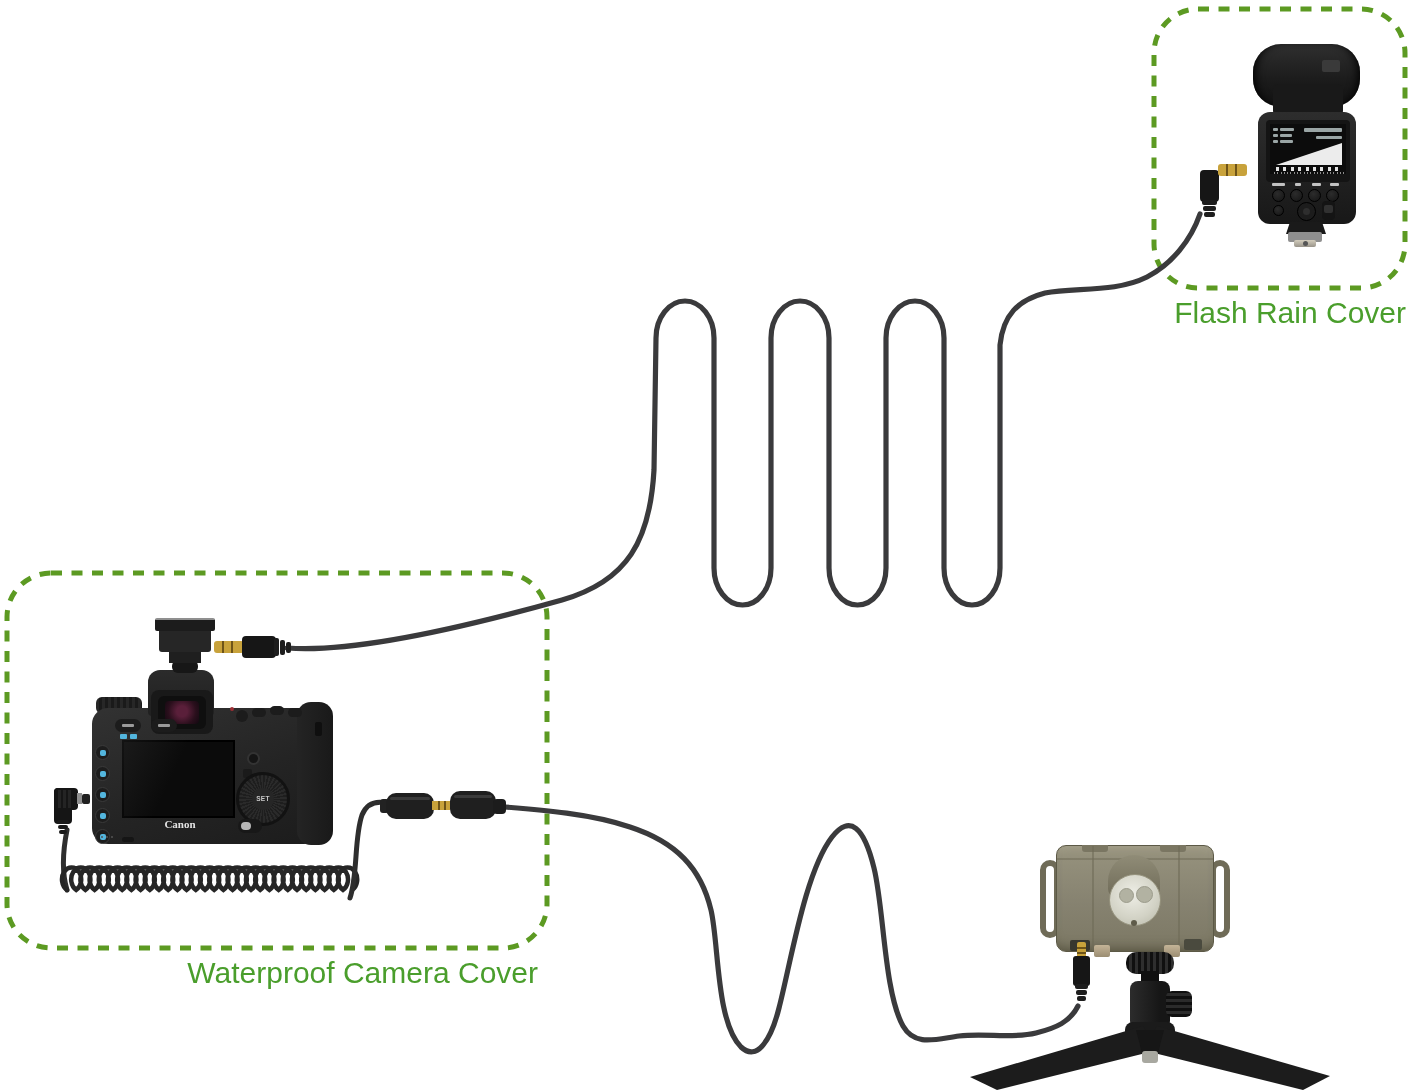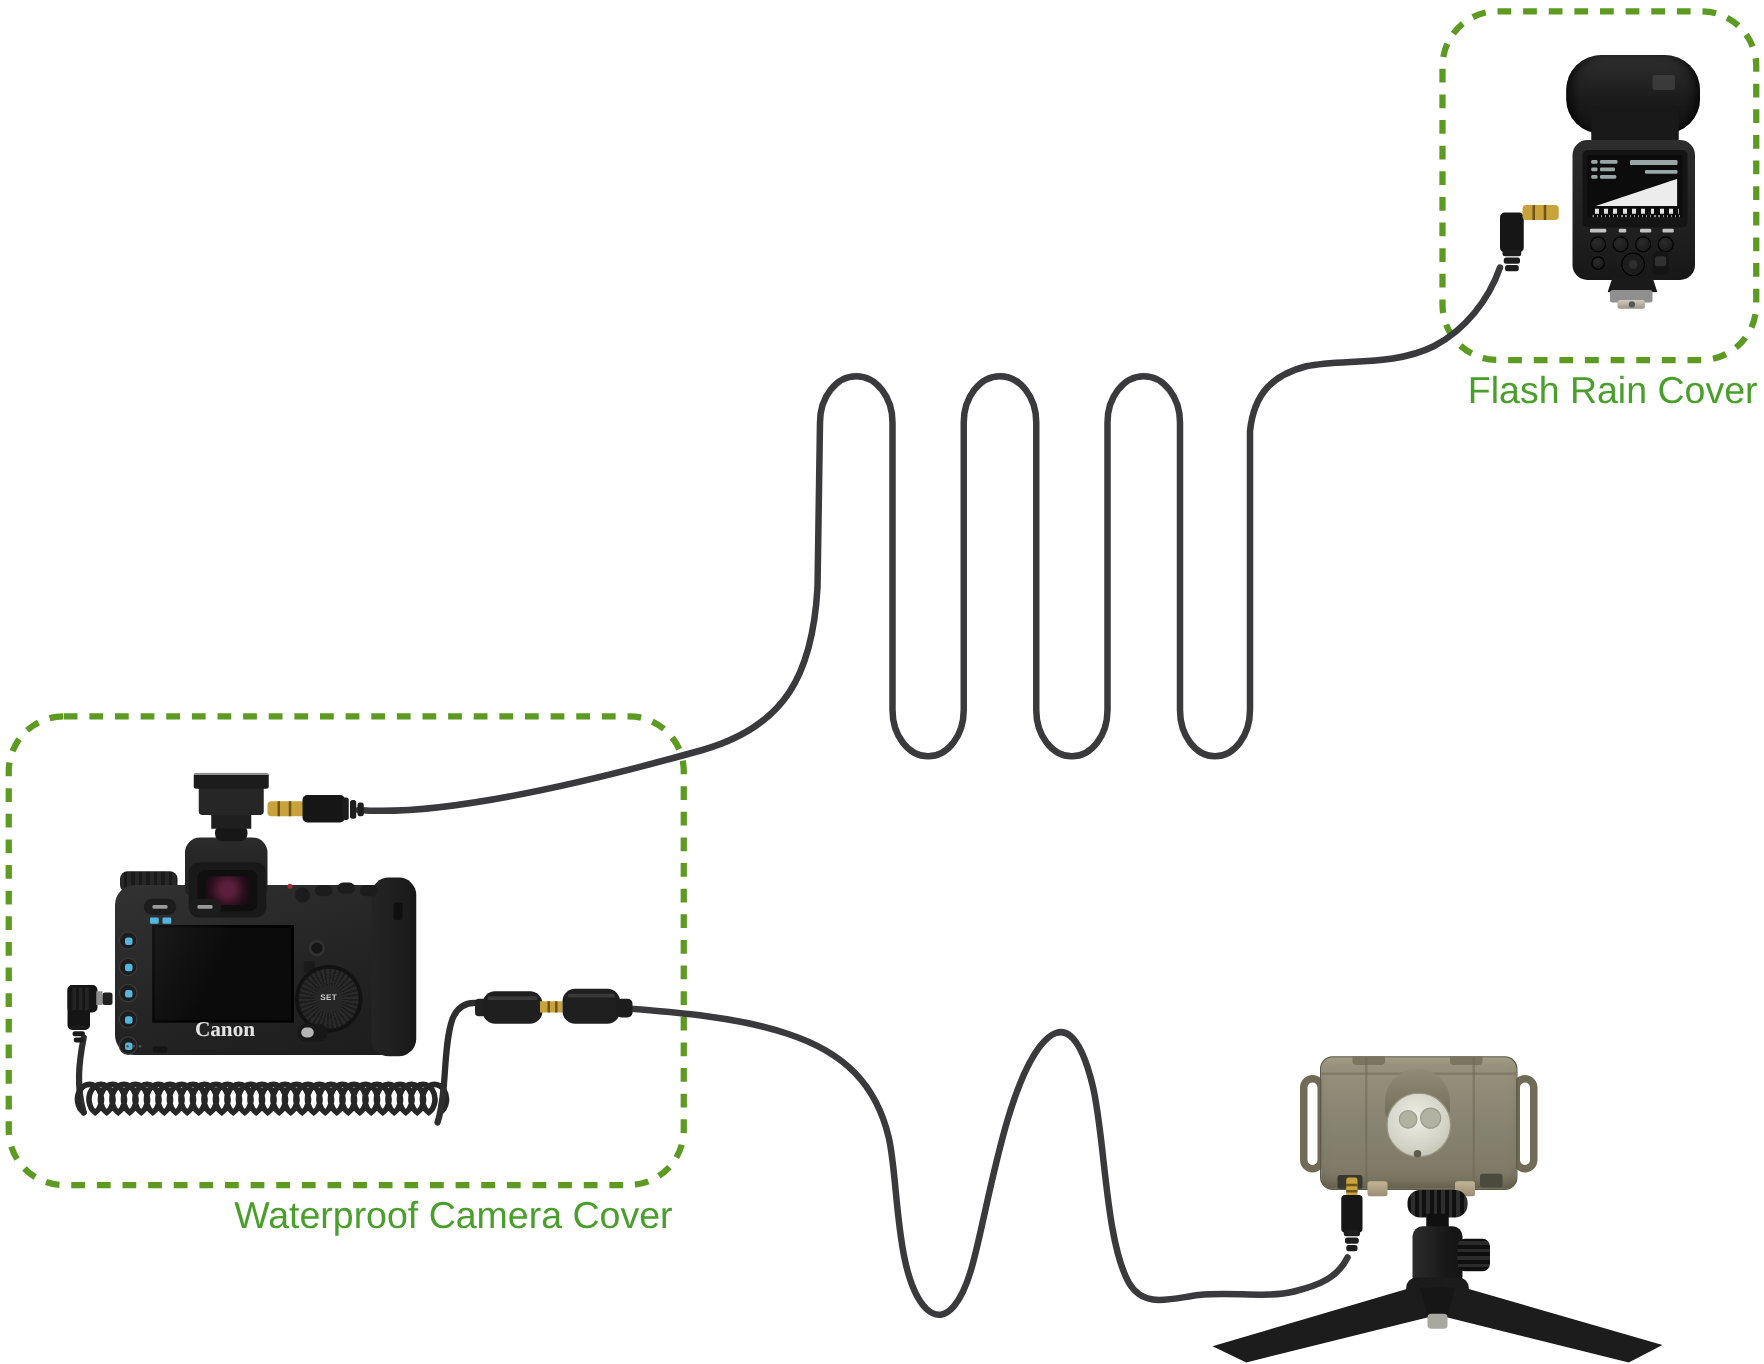--- a/index.html
+++ b/index.html
@@ -46,21 +46,21 @@
         display:flex;align-items:center;justify-content:center;}
   .lbtn i{display:block;width:6px;height:6px;border-radius:2px;background:#53b6de;}
   .pill{border-radius:7px;background:#1c1c1c;}
   .pill i{display:block;width:12px;height:3px;border-radius:1px;background:#9a9a9a;margin:5px auto;}
   .dial{left:236px;top:772px;width:54px;height:54px;border-radius:50%;border:3px solid #121212;
         background:repeating-conic-gradient(#1e1e1e 0 5deg,#2a2a2a 5deg 10deg);}
   .dial-in{left:252px;top:788px;width:22px;height:22px;border-radius:50%;background:#262626;
            color:#c9c9c9;font-size:6.5px;font-weight:700;text-align:center;line-height:22px;
            letter-spacing:.3px;}
   .canon{left:150px;top:817px;width:60px;height:14px;text-align:center;color:#e4e4e4;
-         font-family:"Liberation Serif",serif;font-weight:700;font-size:17px;line-height:14px;}
+         font-family:"Liberation Serif",serif;font-weight:700;font-size:11px;line-height:14px;}
   
   .ad-plate{left:155px;top:618px;width:60px;height:13px;border-radius:2px;background:#1c1c1c;
             border-top:2px solid #8f8f8f;}
   .ad-body{left:159px;top:628px;width:52px;height:24px;border-radius:3px;background:#262626;}
   .ad-foot{left:169px;top:650px;width:32px;height:13px;background:#1f1f1f;}
   .ad-wheel{left:172px;top:660px;width:26px;height:13px;border-radius:6px;background:#171717;}
   
   .sens-handle{width:20px;height:78px;border:6px solid #6f6b57;border-radius:10px;background:none;}
   .sens-body{left:1056px;top:845px;width:158px;height:107px;border-radius:10px;
              border:1px solid #5c5946;

